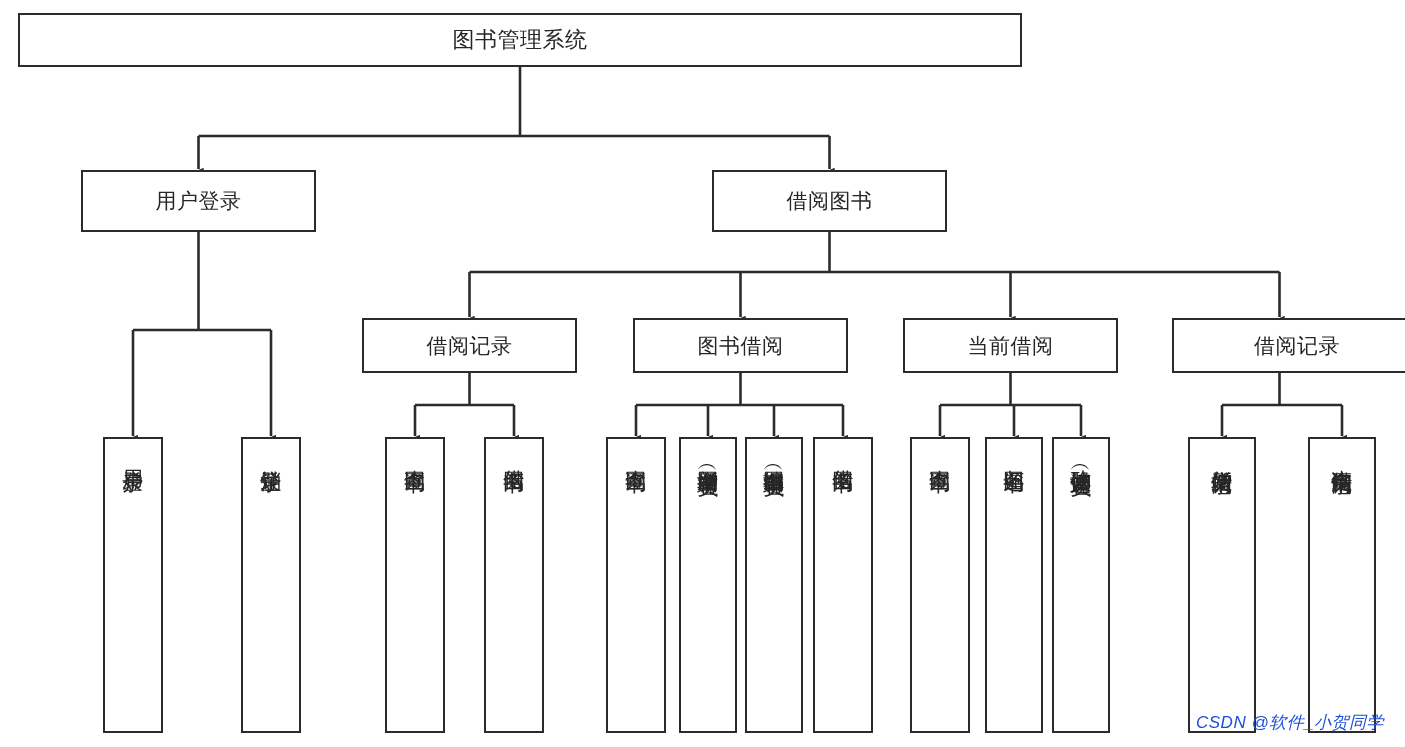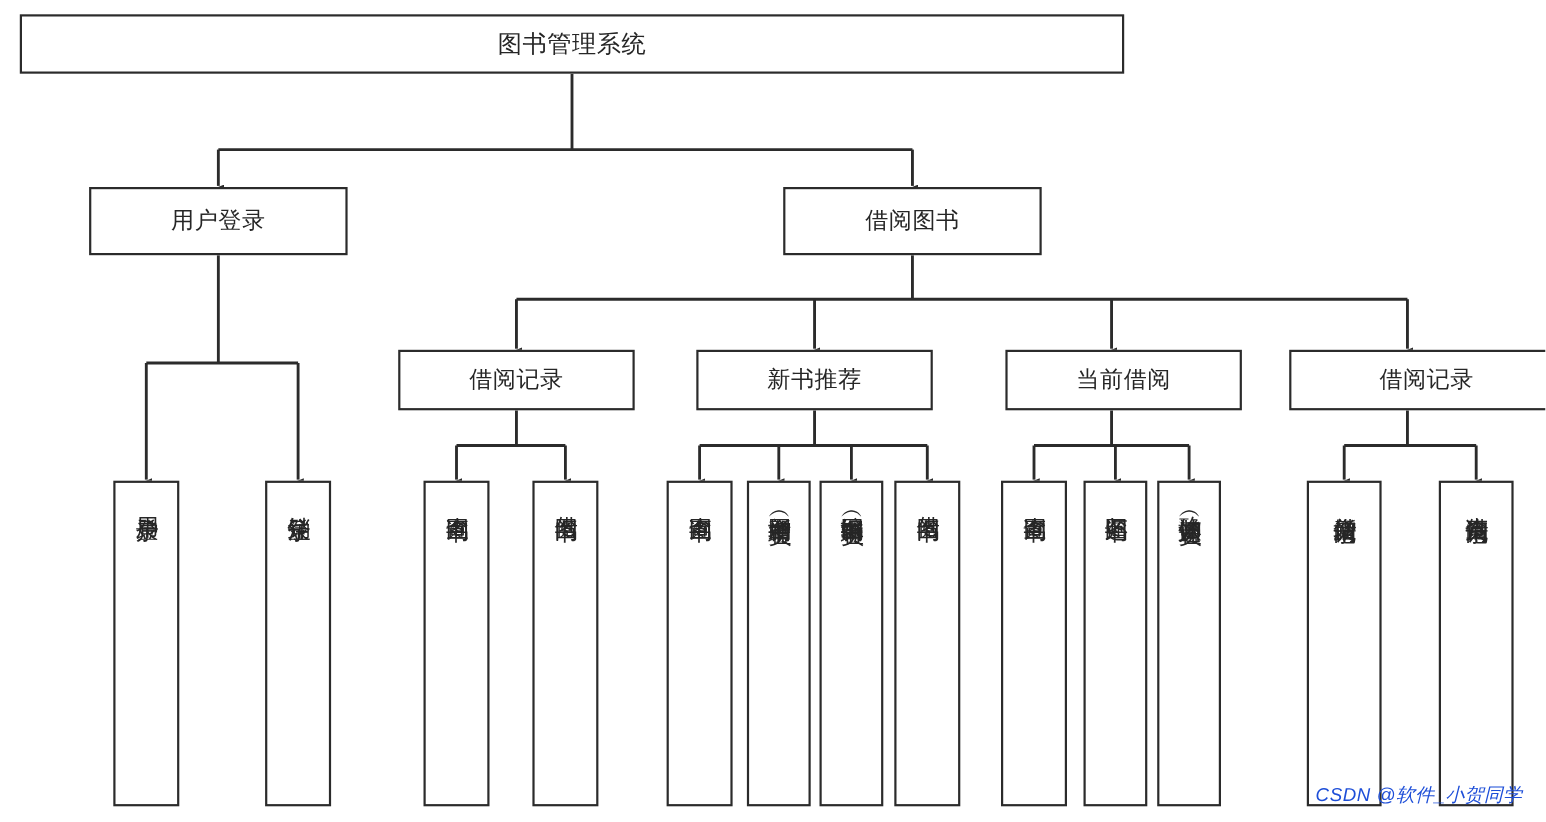--- a/index.html
+++ b/index.html
@@ -127,23 +127,23 @@
       <div class="node level2" style="left: 81px; top: 170px; width: 235px; height: 62px;">
         <span class="node-label">用户登录</span>
       </div>
       <div class="node level2" style="left: 712px; top: 170px; width: 235px; height: 62px;">
         <span class="node-label">借阅图书</span>
       </div>
       <div class="node level3" style="left: 362px; top: 318px; width: 215px; height: 55px;">
         <span class="node-label">借阅记录</span>
       </div>
       <div class="node level3" style="left: 633px; top: 318px; width: 215px; height: 55px;">
-        <span class="node-label">新书推荐</span>
+        <span class="node-label">图书借阅</span>
       </div>
-      <div class="node level3" style="left: 903px; top: 318px; width: 215px; height: 55px; margin-left: 11px;">
+      <div class="node level3" style="left: 903px; top: 318px; width: 215px; height: 55px;">
         <span class="node-label">当前借阅</span>
       </div>
       <div class="node level3" style="left: 1172px; top: 318px; width: 250px; height: 55px;">
         <span class="node-label">借阅记录</span>
       </div>
       <div class="node leaf" style="left: 103px; top: 437px; width: 60px; height: 296px;">
         <span class="node-label">用户登录</span>
       </div>
       <div class="node leaf" style="left: 241px; top: 437px; width: 60px; height: 296px;">
         <span class="node-label">注销登录</span>

